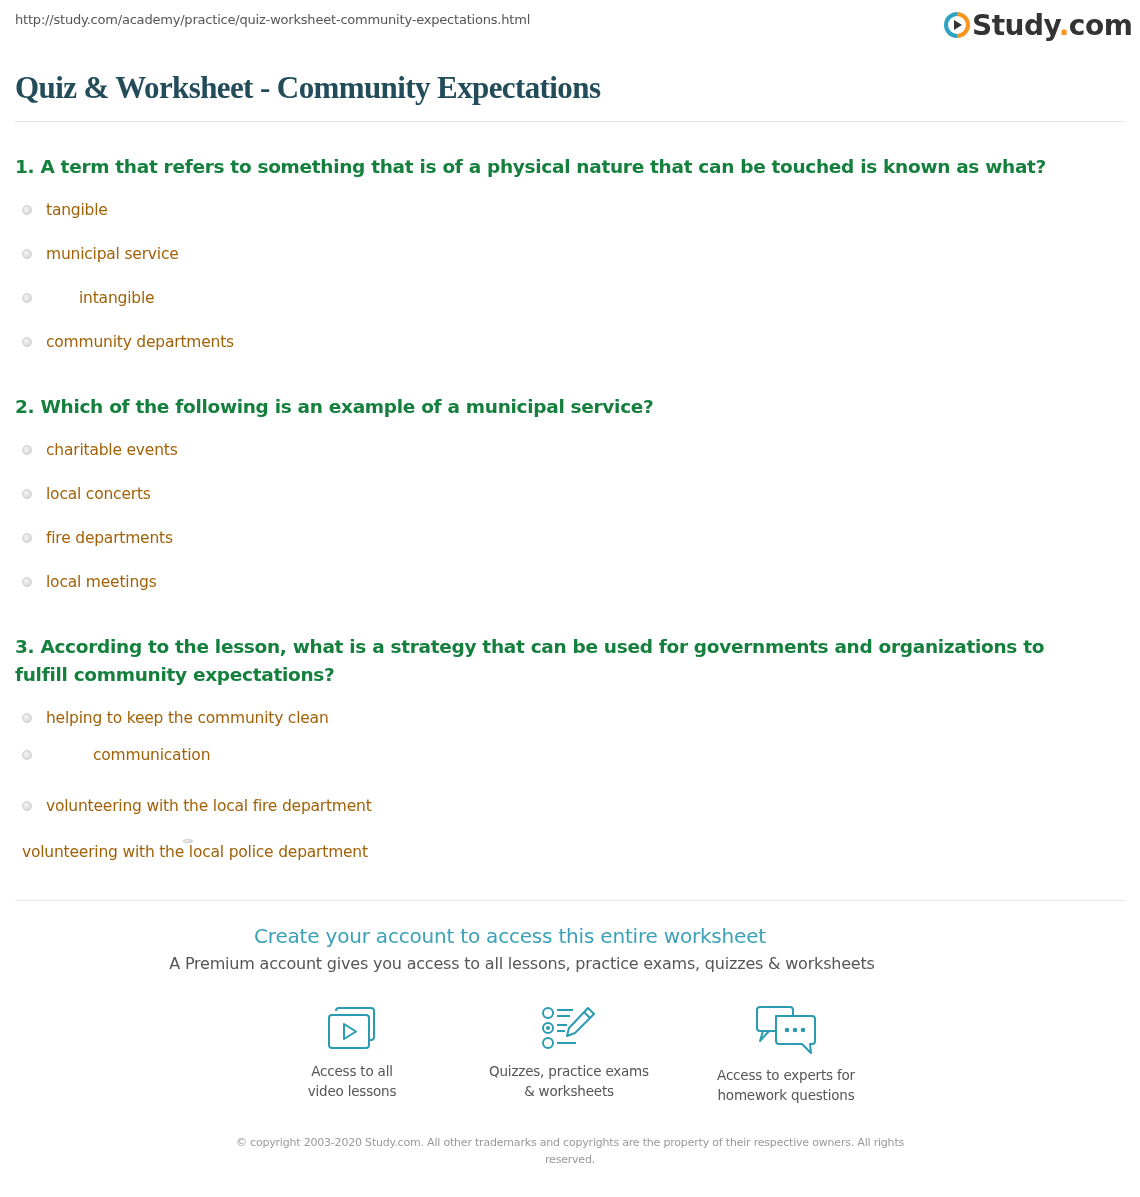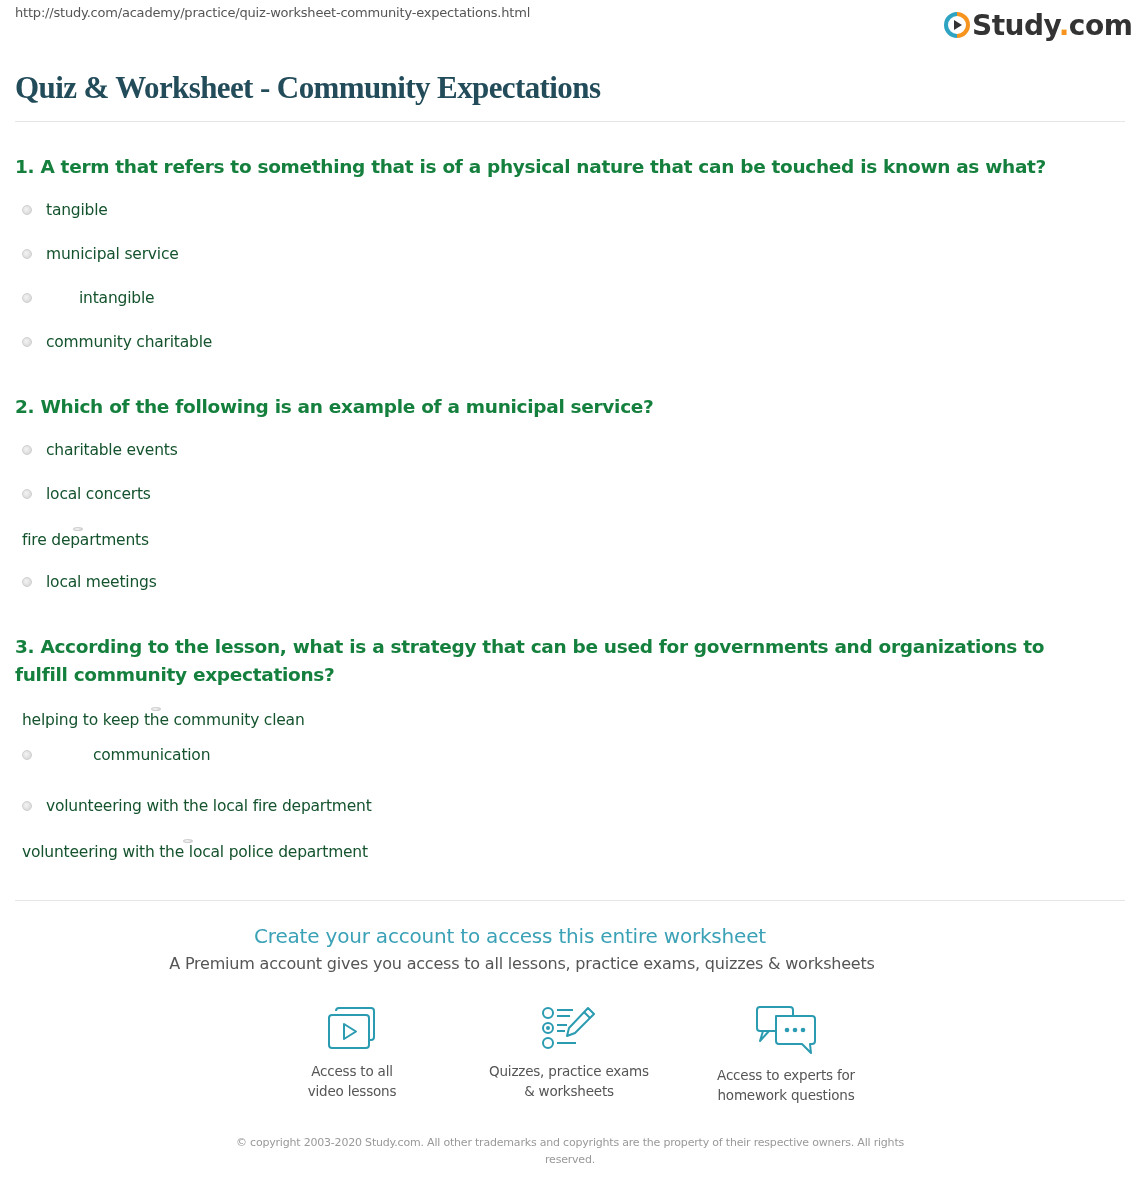--- a/index.html
+++ b/index.html
@@ -2,21 +2,21 @@
 <html><head>
   <meta charset="utf-8">
   <style>
     html, body { margin: 0; padding: 0; background: #ffffff; }
     body {
       width: 1140px; height: 1197px; position: relative; overflow: hidden;
       font-family: "DejaVu Sans", "Liberation Sans", sans-serif;
       color: #444444;
     }
     .url {
-      position: absolute; left: 15px; top: 5px;
+      position: absolute; left: 15px; top: 12px;
       font-size: 13px; color: #555555; letter-spacing: -0.2px;
     }
     .logo {
       position: absolute; left: 944px; top: 8px; height: 34px;
       display: flex; align-items: center;
     }
     .logo-icon { width: 26px; height: 26px; margin-right: 2px; }
     .logo-text {
       font-size: 28px; font-weight: bold; color: #333333; letter-spacing: -0.5px;
       font-family: "DejaVu Sans", sans-serif;
@@ -38,21 +38,21 @@
     }
     .option {
       position: absolute; left: 22px; height: 22px;
       display: flex; align-items: center; cursor: pointer;
     }
     .radio {
       width: 10px; height: 10px; border-radius: 50%;
       background: radial-gradient(circle at 40% 40%, #f4f4f4 0%, #dcdcdc 70%, #c8c8c8 100%);
       border: 1px solid #cfcfcf; margin-right: 14px; box-sizing: border-box;
     }
-    .option-label { font-size: 15.5px; color: #14532d; letter-spacing: -0.2px; }
+    .option-label { font-size: 15.5px; color: #a16207; letter-spacing: -0.2px; }
     .cta-title {
       position: absolute; left: 0; width: 1020px; top: 924px; text-align: center;
       font-size: 20px; color: #3aa1b6; font-weight: normal; letter-spacing: -0.2px;
     }
     .cta-sub {
       position: absolute; left: 0; width: 1044px; top: 954px; text-align: center;
       font-size: 16px; color: #555555; letter-spacing: -0.2px;
     }
     .feature {
       position: absolute; top: 1005px; width: 200px; text-align: center;
@@ -93,43 +93,43 @@
 <div class="option" style="top:243px;">
     <span class="radio"></span>
     <span class="option-label">municipal service</span>
   </div>
 <div class="option" style="top:287px;gap:33px;">
     <span class="radio"></span>
     <span class="option-label">intangible</span>
   </div>
 <div class="option" style="top:331px;">
     <span class="radio"></span>
-    <span class="option-label">community charitable</span>
+    <span class="option-label">community departments</span>
   </div>
 
 <h2 class="question" style="top:393px;">2. Which of the following is an example of a municipal service?</h2>
 <div class="option" style="top:439px;">
     <span class="radio"></span>
     <span class="option-label">charitable events</span>
   </div>
 <div class="option" style="top:483px;">
     <span class="radio"></span>
     <span class="option-label">local concerts</span>
   </div>
-<div class="option" style="top:527px;flex-direction:column;">
+<div class="option" style="top:527px;">
     <span class="radio"></span>
     <span class="option-label">fire departments</span>
   </div>
 <div class="option" style="top:571px;">
     <span class="radio"></span>
     <span class="option-label">local meetings</span>
   </div>
 
 <h2 class="question" style="top:633px;">3. According to the lesson, what is a strategy that can be used for governments and organizations to fulfill community expectations?</h2>
-<div class="option" style="top:707px;flex-direction:column;">
+<div class="option" style="top:707px;">
     <span class="radio"></span>
     <span class="option-label">helping to keep the community clean</span>
   </div>
 <div class="option" style="top:744px;gap:47px;">
     <span class="radio"></span>
     <span class="option-label">communication</span>
   </div>
 <div class="option" style="top:795px;">
     <span class="radio"></span>
     <span class="option-label">volunteering with the local fire department</span>

